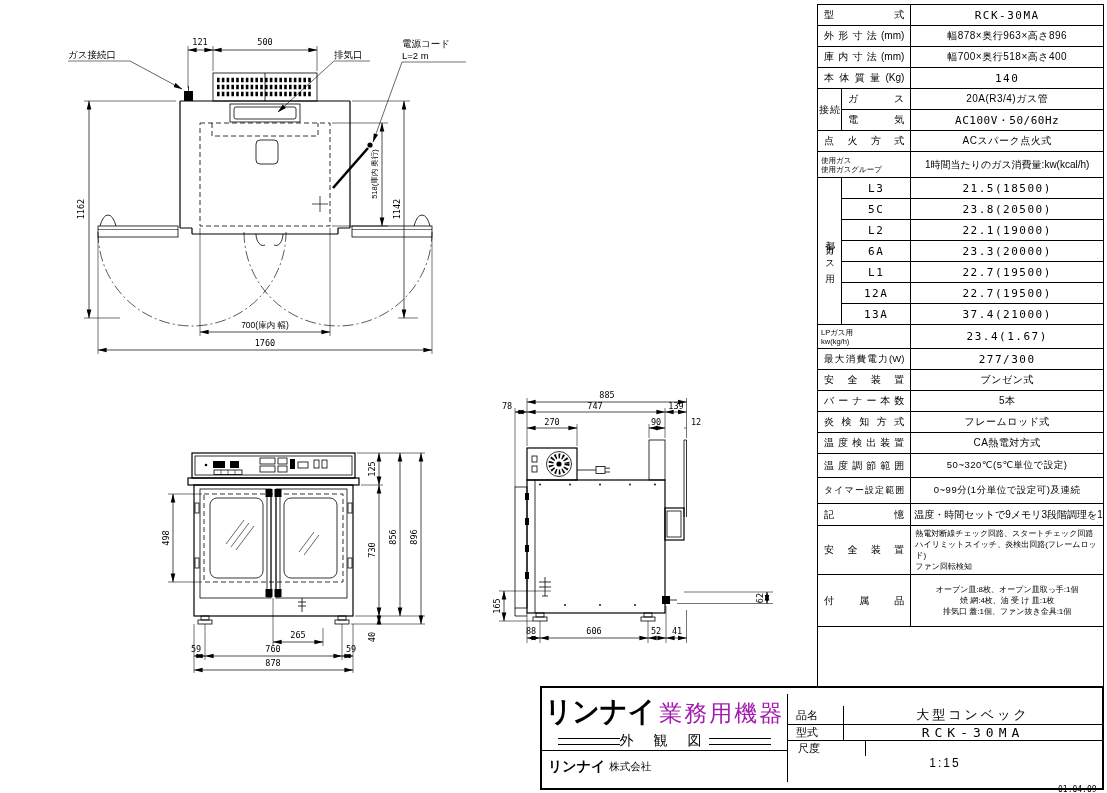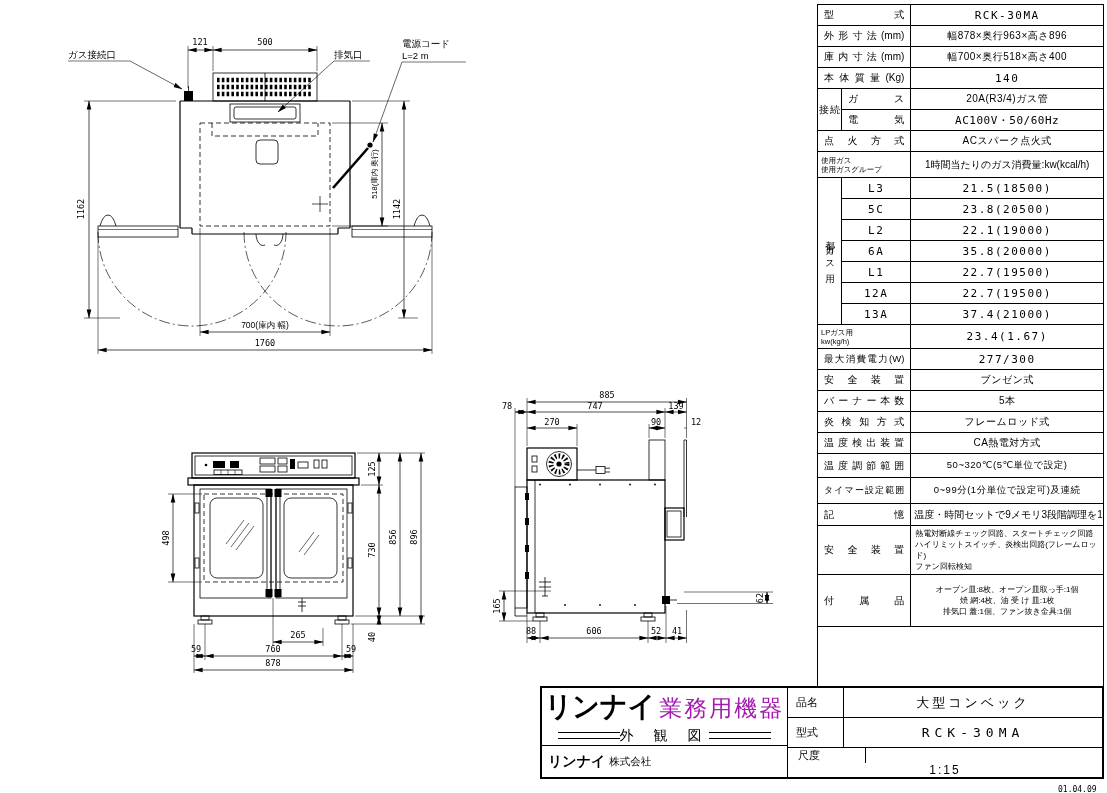--- a/index.html
+++ b/index.html
@@ -33,22 +33,22 @@
   .spec .small{font-size:10px;letter-spacing:0;}
   .spec .small2 div{font-size:7.5px;line-height:9px;text-align:left;}
   .spec .vert{writing-mode:vertical-rl;text-orientation:upright;text-align:center;
               font-size:9.5px;letter-spacing:3px;padding:0;}
   .spec .conn{text-align:center;font-size:10px;padding:0 1px;letter-spacing:1px;}
   .spec .multiline{white-space:normal;line-height:11px;font-size:8px;text-align:left;
                    padding:2px 4px;}
   .spec .acc{text-align:center;}
   .spec .empty-cell{height:92px;}
   
-  .tblock{position:absolute;left:540px;top:686px;width:564px;height:93px;
-          border:2px solid #000;display:flex;box-sizing:border-box;background:#fff;}
+  .tblock{position:absolute;left:540px;top:686px;width:564px;height:104px;
+          border:2px solid #000;display:flex;box-sizing:border-box;background:#fff;align-items:center;}
   .tb-left{width:246px;border-right:1px solid #000;display:flex;flex-direction:column;box-sizing:border-box;}
   .tb-logo{flex:1;display:flex;flex-direction:column;justify-content:center;align-items:center;}
   .tb-logo-row{display:flex;align-items:baseline;gap:4px;}
   .brand{font-weight:900;font-size:27px;letter-spacing:0px;transform:scaleY(1.05);}
   .brand2{font-weight:400;font-size:23px;letter-spacing:2px;color:#a21caf;}
   .tb-sub{display:flex;align-items:center;margin-top:2px;}
   .dline{width:62px;height:5px;border-top:1.5px solid #000;border-bottom:1.5px solid #000;}
   .gaikan{font-size:14px;letter-spacing:8px;}
   .tb-company{border-top:1px solid #000;height:31px;display:flex;align-items:center;
               padding-left:6px;gap:4px;font-size:10.5px;}
@@ -410,21 +410,21 @@
     <tr>
       <td class="v mono">5C</td>
       <td class="v mono">23.8(20500)</td>
     </tr>
     <tr>
       <td class="v mono">L2</td>
       <td class="v mono">22.1(19000)</td>
     </tr>
     <tr>
       <td class="v mono">6A</td>
-      <td class="v mono">35.8(20000)</td>
+      <td class="v mono">23.3(20000)</td>
     </tr>
     <tr>
       <td class="v mono">L1</td>
       <td class="v mono">22.7(19500)</td>
     </tr>
     <tr>
       <td class="v mono">12A</td>
       <td class="v mono">22.7(19500)</td>
     </tr>
     <tr>

